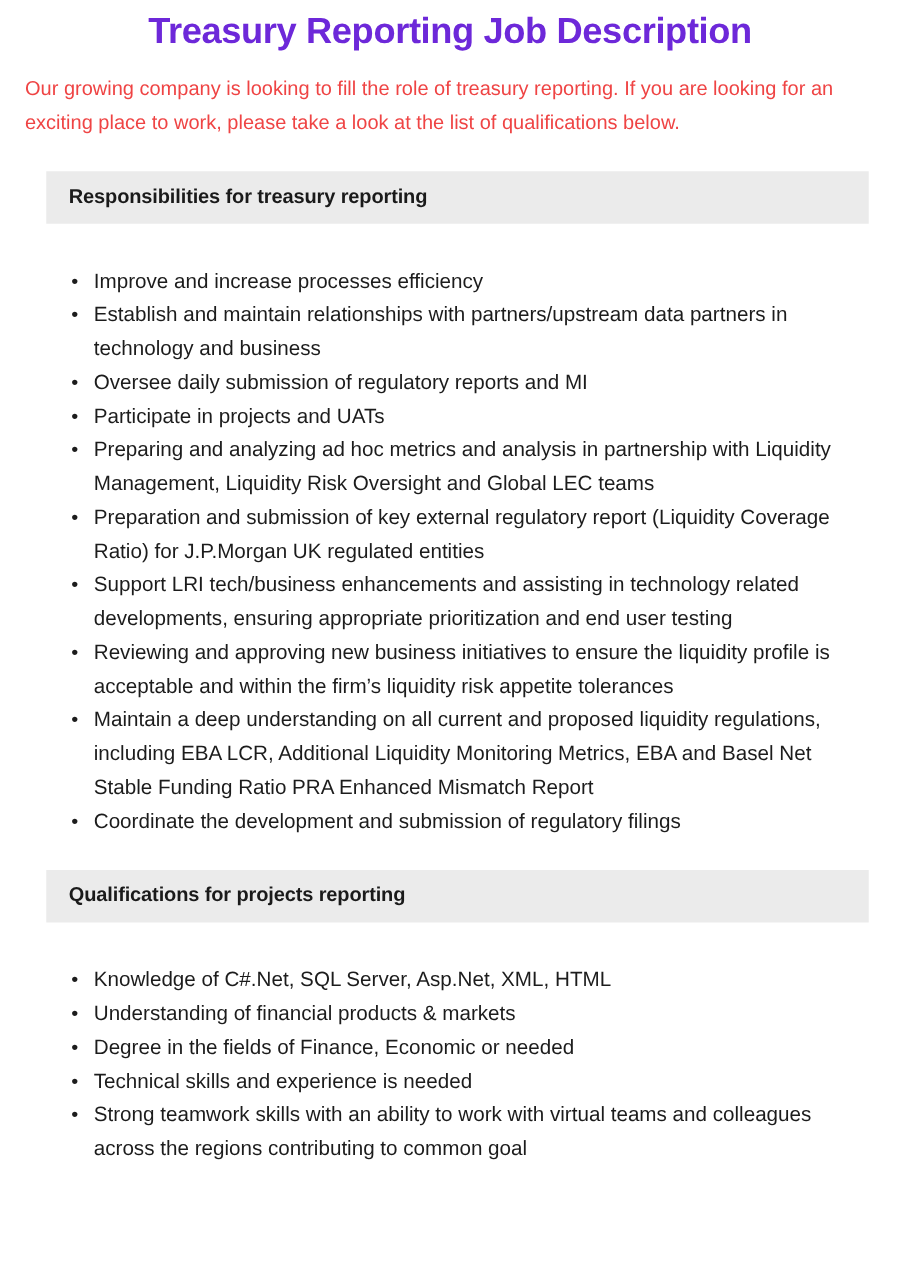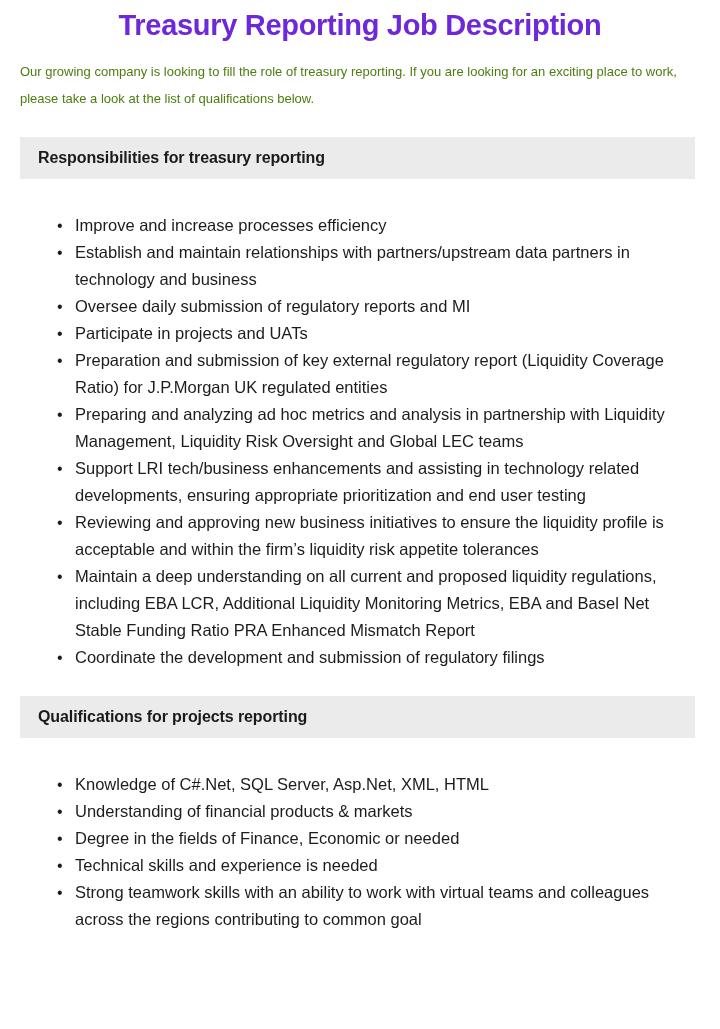--- a/index.html
+++ b/index.html
@@ -26,29 +26,29 @@
     font-weight: bold;
     letter-spacing: -0.3px;
     color: #6d28d9;
     margin: 0;
     padding: 6px 20px 0 20px;
     line-height: 38px;
   }
   .intro {
     margin: 0;
     padding: 14px 26px 0 20px;
-    font-size: 13px;
+    font-size: 16px;
     line-height: 27px;
-    color: #4d7c0f;
+    color: #ef4444;
   }
   .section {
     margin: 0;
   }
   .section-header {
-    margin: 25px 25px 0 20px;
+    margin: 25px 25px 0 37px;
     background: #ebebeb;
     padding: 11px 0 11px 18px;
     box-sizing: border-box;
   }
   .section-header-title {
     font-size: 16px;
     font-weight: bold;
     color: #1a1a1a;
     line-height: 20px;
     letter-spacing: -0.1px;
@@ -90,22 +90,22 @@
 
   <section class="section">
     <div class="section-header">
       <span class="section-header-title">Responsibilities for treasury reporting</span>
     </div>
     <ul class="bullet-list" id="responsibilities-list">
         <li>Improve and increase processes efficiency</li>
         <li>Establish and maintain relationships with partners/upstream data partners in technology and business</li>
         <li>Oversee daily submission of regulatory reports and MI</li>
         <li>Participate in projects and UATs</li>
+        <li>Preparing and analyzing ad hoc metrics and analysis in partnership with Liquidity Management, Liquidity Risk Oversight and Global LEC teams</li>
         <li>Preparation and submission of key external regulatory report (Liquidity Coverage Ratio) for J.P.Morgan UK regulated entities</li>
-        <li>Preparing and analyzing ad hoc metrics and analysis in partnership with Liquidity Management, Liquidity Risk Oversight and Global LEC teams</li>
         <li>Support LRI tech/business enhancements and assisting in technology related developments, ensuring appropriate prioritization and end user testing</li>
         <li>Reviewing and approving new business initiatives to ensure the liquidity profile is acceptable and within the firm’s liquidity risk appetite tolerances</li>
         <li>Maintain a deep understanding on all current and proposed liquidity regulations, including EBA LCR, Additional Liquidity Monitoring Metrics, EBA and Basel Net Stable Funding Ratio PRA Enhanced Mismatch Report</li>
         <li>Coordinate the development and submission of regulatory filings</li>
       </ul>
   </section>
 
   <section class="section">
     <div class="section-header">
       <span class="section-header-title">Qualifications for projects reporting</span>

